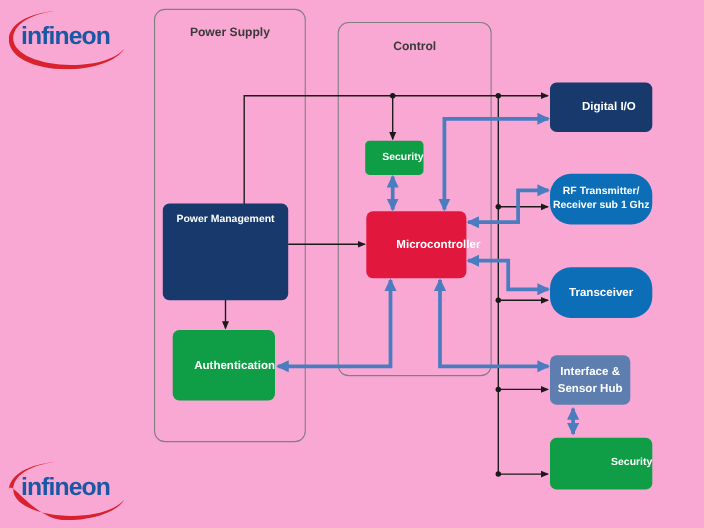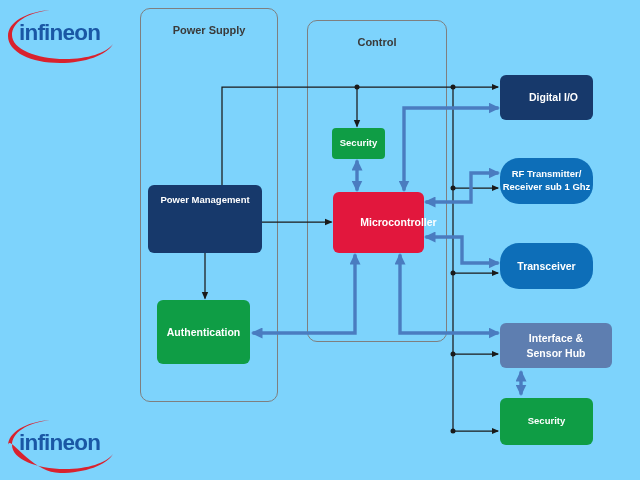--- a/index.html
+++ b/index.html
@@ -3,39 +3,39 @@
 <meta charset="utf-8">
 <style>
   :root{
     --navy:#17396B; --bright-blue:#0D6EB8; --steel-blue:#5E7EB0;
     --green:#0F9D45; --red:#E2173D; --arrow-blue:#4A7CC0;
     --line-black:#1A1A1A; --border-gray:#7F7F7F;
     --logo-blue:#1A57A5; --logo-red:#D9222E; --title-gray:#3A3A3A;
   }
   *{box-sizing:border-box; margin:0; padding:0;}
   body{font-family:"Liberation Sans",sans-serif; background:#fff;}
-  #stage{position:relative; width:640px; height:480px; background:#7dd3fc; overflow:hidden;}
+  #stage{position:relative; width:640px; height:480px; background:#f9a8d4; overflow:hidden;}
 
   .column{position:absolute; border:1.4px solid var(--border-gray); border-radius:10px; background:transparent; z-index:0;}
   .col-title{display:block; text-align:center; padding-top:15px; font-size:11px; font-weight:bold; color:var(--title-gray);}
 
   .wires{position:absolute; left:0; top:0; z-index:1;}
   .wire-k{stroke:var(--line-black); stroke-width:1.25; fill:none;}
   .wire-b{stroke:var(--arrow-blue); stroke-width:3.4; fill:none;}
   .mk{fill:var(--line-black);}
   .mb{fill:var(--arrow-blue);}
   .dot{fill:var(--line-black);}
 
   .block{position:absolute; z-index:2; border-radius:6px; color:#fff; font-weight:bold;
          display:flex; align-items:center; justify-content:center; text-align:center;
          white-space:pre-line; line-height:1.35;}
   .b-navy{background:var(--navy);}
   .b-blue{background:var(--bright-blue);border-radius:19px;}
   .b-steel{background:var(--steel-blue);}
-  .b-green{background:var(--green);}
+  .b-green{background:var(--green);justify-content:flex-end;}
   .b-red{background:var(--red);}
 
   #pm{flex-direction:column; justify-content:flex-start; padding-top:9px; font-size:9.5px;}
   .pm-subs{display:flex; gap:11px; margin-top:7px;}
   .pm-sub{width:42px; height:27px; border:1.5px solid #CBD6E6; border-radius:3px;
           display:flex; align-items:center; justify-content:center; font-size:8.5px; color:#fff;}
 
   .logo{position:absolute; width:106px; height:56px; z-index:3;}
   .logo svg{position:absolute; left:0; top:0;}
   .logo .brand{position:absolute; left:11px; top:13px; font-size:22.5px; font-weight:bold;
@@ -98,21 +98,21 @@
 
     <path class="wire-b" d="M404,190.5 L404,108 L498.5,108" marker-start="url(#ab)" marker-end="url(#ab)"></path>
     <path class="wire-b" d="M357,160.5 L357,190.5" marker-start="url(#ab)" marker-end="url(#ab)"></path>
     <path class="wire-b" d="M425.5,202 L471,202 L471,173 L498.5,173" marker-start="url(#ab)" marker-end="url(#ab)"></path>
     <path class="wire-b" d="M425.5,237 L462,237 L462,263 L498.5,263" marker-start="url(#ab)" marker-end="url(#ab)"></path>
     <path class="wire-b" d="M355,254.5 L355,333 L252.5,333" marker-start="url(#ab)" marker-end="url(#ab)"></path>
     <path class="wire-b" d="M400,254.5 L400,333 L498.5,333" marker-start="url(#ab)" marker-end="url(#ab)"></path>
     <path class="wire-b" d="M521,371.5 L521,394.5" marker-start="url(#ab)" marker-end="url(#ab)"></path>
   </svg>
 
-  <div id="pm" class="block b-navy" style="left:148px; top:185px; width:114px; height:68px;">
+  <div id="pm" class="block b-navy" style="left:148px; top:185px; width:114px; height:88px;">
     <span>Power Management</span>
   </div>
 
   <div class="block b-green" style="left:157px; top:300px; width:93px; height:64px; font-size:10.5px;">
     <span>Authentication</span>
   </div>
 
   <div class="block b-green" style="left:332px; top:128px; width:53px; height:31px; font-size:9.5px; border-radius:4px;">
     <span>Security</span>
   </div>
@@ -127,21 +127,21 @@
 
   <div class="block b-blue" style="left:500px; top:158px; width:93px; height:46px; font-size:9.5px;">
     <span>RF Transmitter/
 Receiver sub 1 Ghz</span>
   </div>
 
   <div class="block b-blue" style="left:500px; top:243px; width:93px; height:46px; font-size:10.5px;align-items:center;">
     <span>Transceiver</span>
   </div>
 
-  <div class="block b-steel" style="left:500px; top:323px; width:112px; height:45px; font-size:10.5px;">
+  <div class="block b-steel" style="left:500px; top:323px; width:73px; height:45px; font-size:10.5px;">
     <span>Interface &amp;
 Sensor Hub</span>
   </div>
 
   <div class="block b-green" style="left:500px; top:398px; width:93px; height:47px; font-size:9.5px;">
     <span>Security</span>
   </div>
 
 </div>
 

